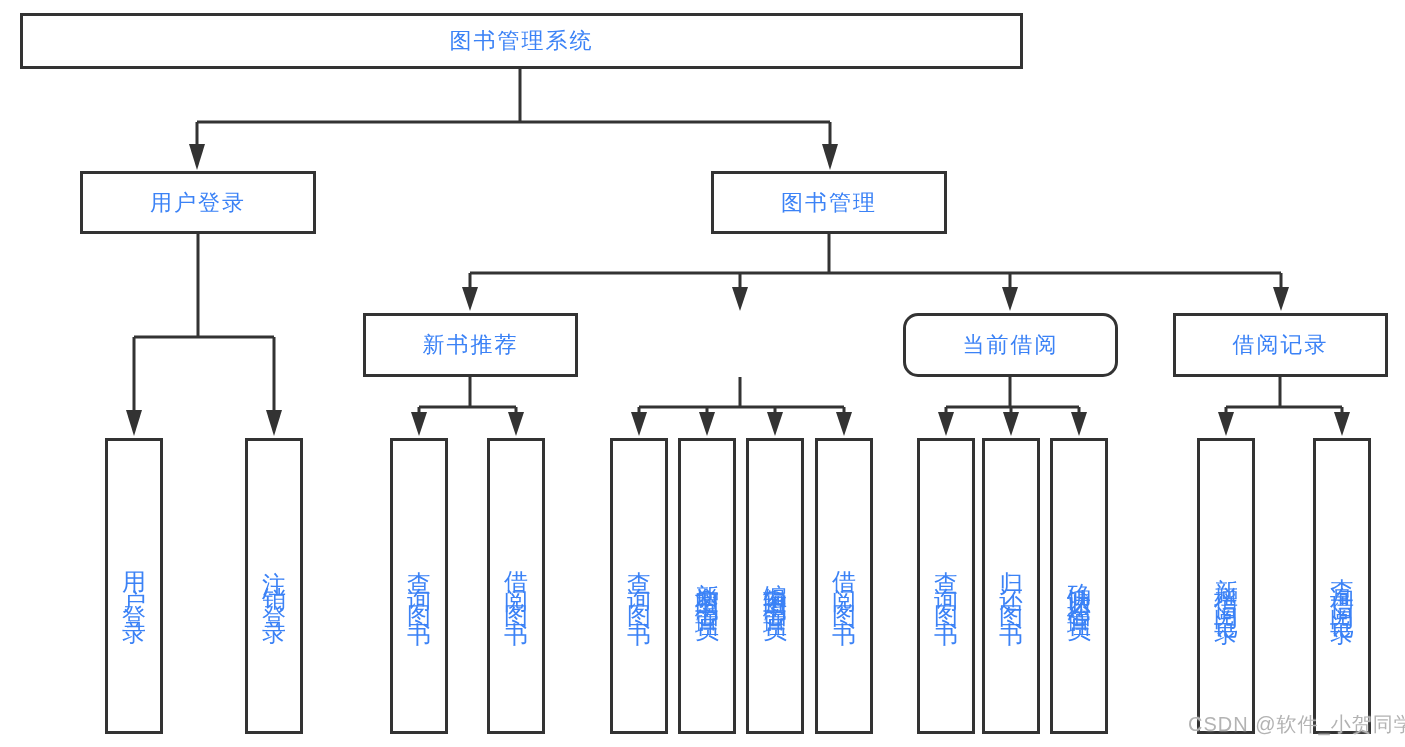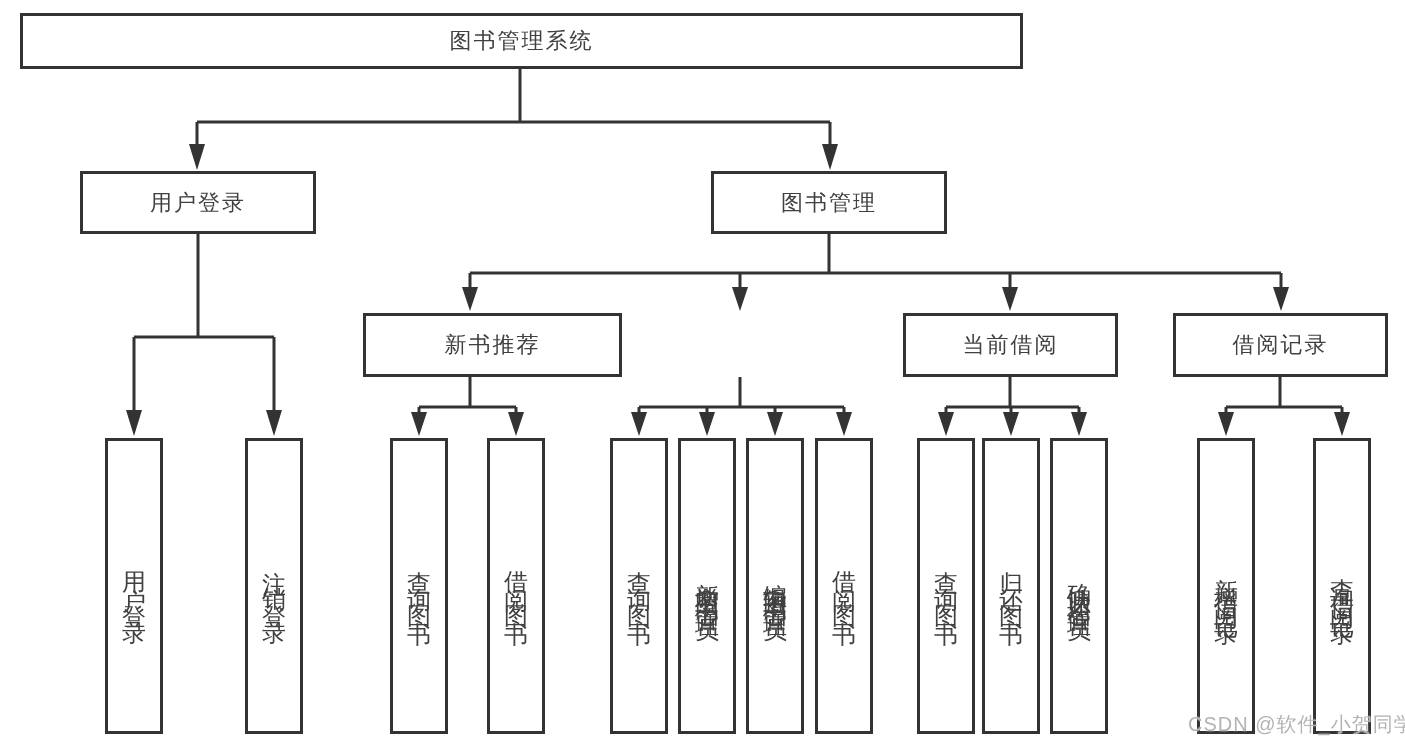--- a/index.html
+++ b/index.html
@@ -22,21 +22,21 @@
     z-index: 1;
   }
   .node {
     position: absolute;
     box-sizing: border-box;
     background: #ffffff;
     border: 3px solid #333333;
     display: flex;
     align-items: center;
     justify-content: center;
-    color: #404040;
+    color: #3b82f6;
     z-index: 2;
   }
   .node .lbl {
     white-space: nowrap;
   }
   .h-node .lbl {
     font-size: 22px;
     letter-spacing: 2px;
   }
   .v-node .lbl {
@@ -47,23 +47,23 @@
   .v-sp-lg .lbl { letter-spacing: 17px; }
   .v-sp-md .lbl { letter-spacing: 9px; }
   .v-sp-sm .lbl { letter-spacing: 5px; }
 
   
   .n-root      { left: 20px;   top: 13px;  width: 1003px; height: 56px; }
   
   .n-l2-user   { left: 80px;   top: 171px; width: 236px;  height: 63px; }
   .n-l2-mgmt   { left: 711px;  top: 171px; width: 236px;  height: 63px; }
   
-  .n-l3-rec    { left: 363px;  top: 313px; width: 259px;  height: 64px; }
+  .n-l3-rec    { left: 363px;  top: 313px; width: 215px;  height: 64px; }
   .n-l3-bor    { left: 633px;  top: 313px; width: 215px;  height: 64px; }
-  .n-l3-cur    { left: 903px;  top: 313px; width: 215px;  height: 64px; }
+  .n-l3-cur    { left: 903px;  top: 313px; width: 215px;  height: 64px; border-radius: 15px; }
   .n-l3-log    { left: 1173px; top: 313px; width: 215px;  height: 64px; }
   
   .leaf        { top: 438px; width: 58px; height: 296px; }
   .n-lf-login  { left: 105px;  }
   .n-lf-logout { left: 245px;  }
   .n-lf-recq   { left: 390px;  }
   .n-lf-recb   { left: 487px;  }
   .n-lf-borq   { left: 610px;  }
   .n-lf-bora   { left: 678px;  }
   .n-lf-bore   { left: 746px;  }

